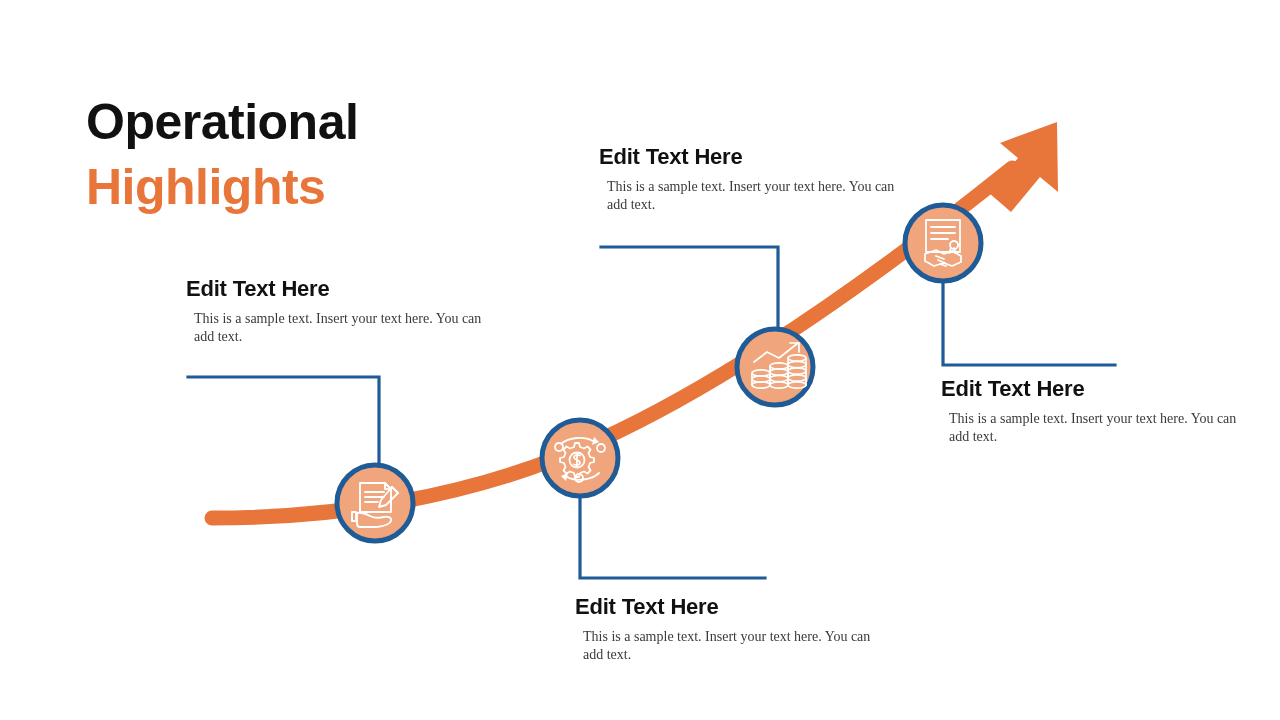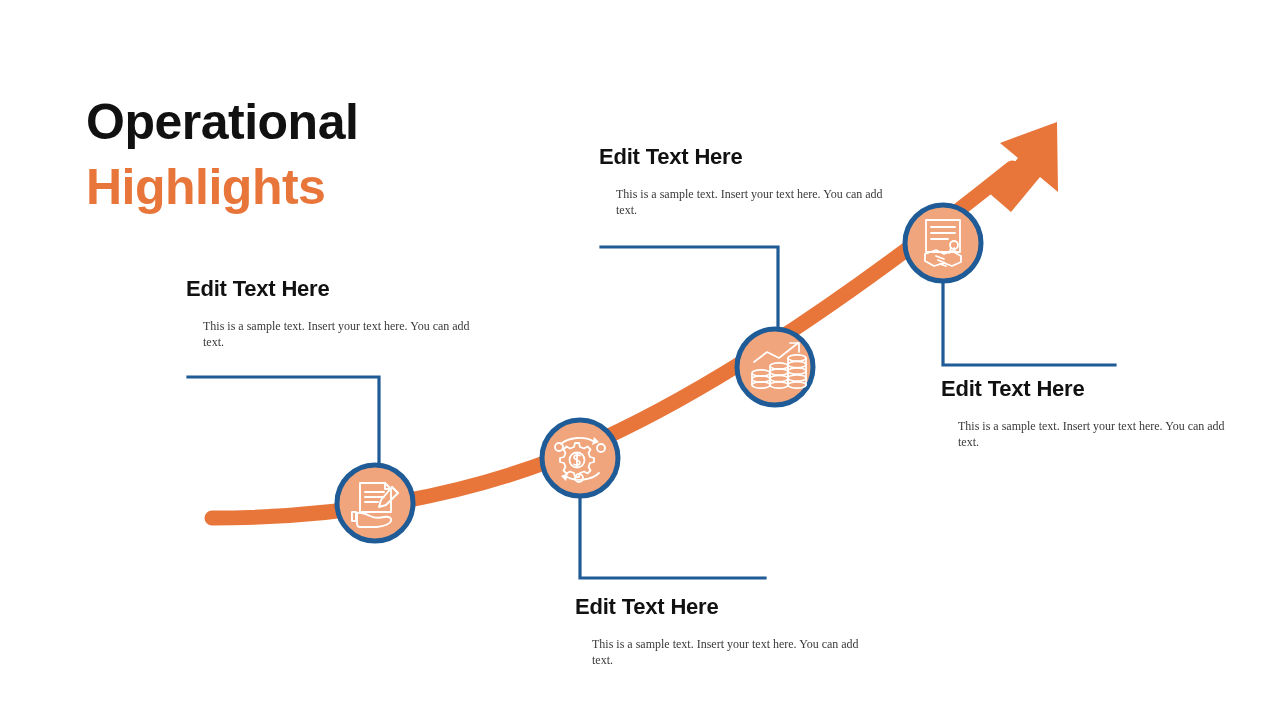--- a/index.html
+++ b/index.html
@@ -56,25 +56,25 @@
     font-family: "Liberation Sans", sans-serif;
     font-size: 22px;
     font-weight: 700;
     color: #111111;
     letter-spacing: -0.2px;
     margin: 0 0 8px 0;
     white-space: nowrap;
   }
   .block-body {
     font-family: "Liberation Serif", serif;
-    font-size: 12px;
+    font-size: 14px;
     font-weight: 400;
     color: #3a3a3a;
     line-height: 1.32;
-    margin: 17px;
+    margin: 8px;
   }
 
   #text-block-1 { left: 186px; top: 276px; width: 310px; }
   #text-block-2 { left: 575px; top: 594px; width: 310px; }
   #text-block-3 { left: 599px; top: 144px; width: 310px; }
   #text-block-4 { left: 941px; top: 376px; width: 310px; }
 </style>
 </head>
 <body>
 

